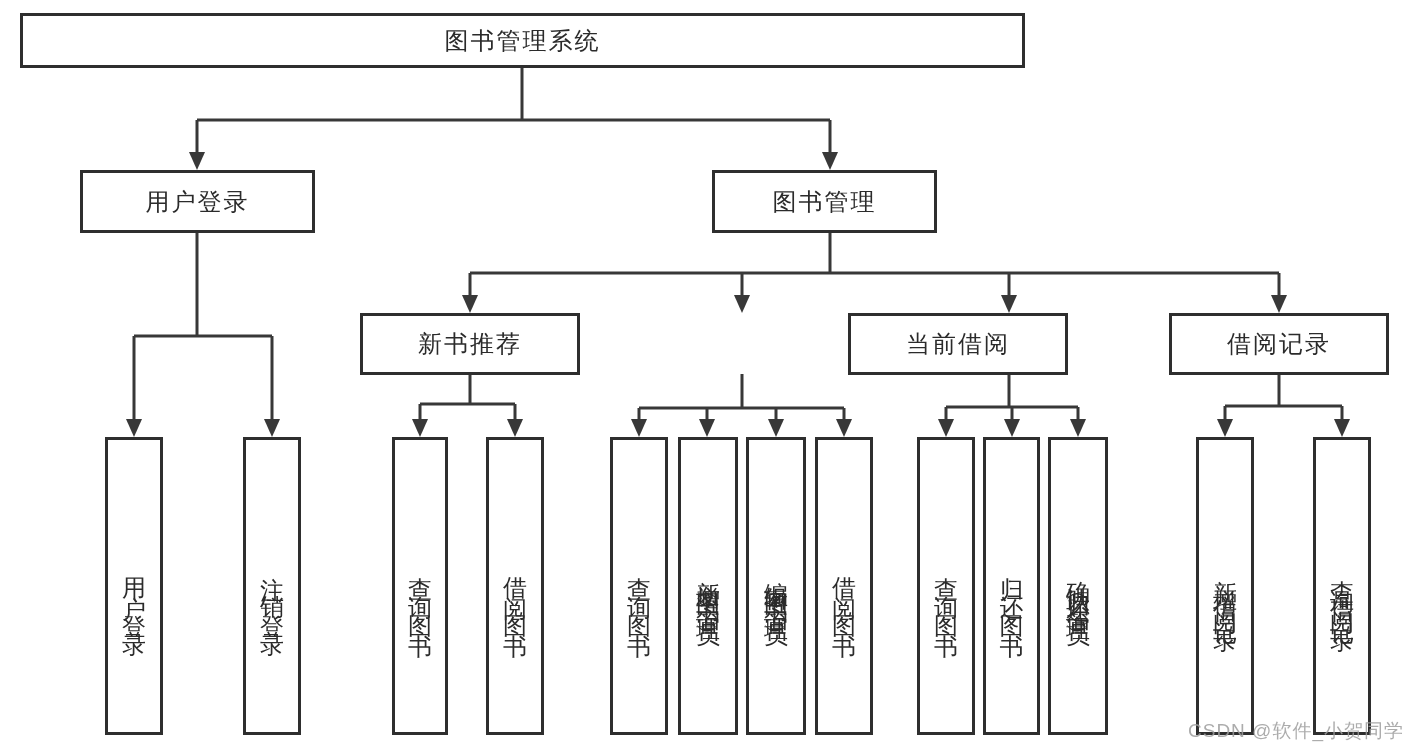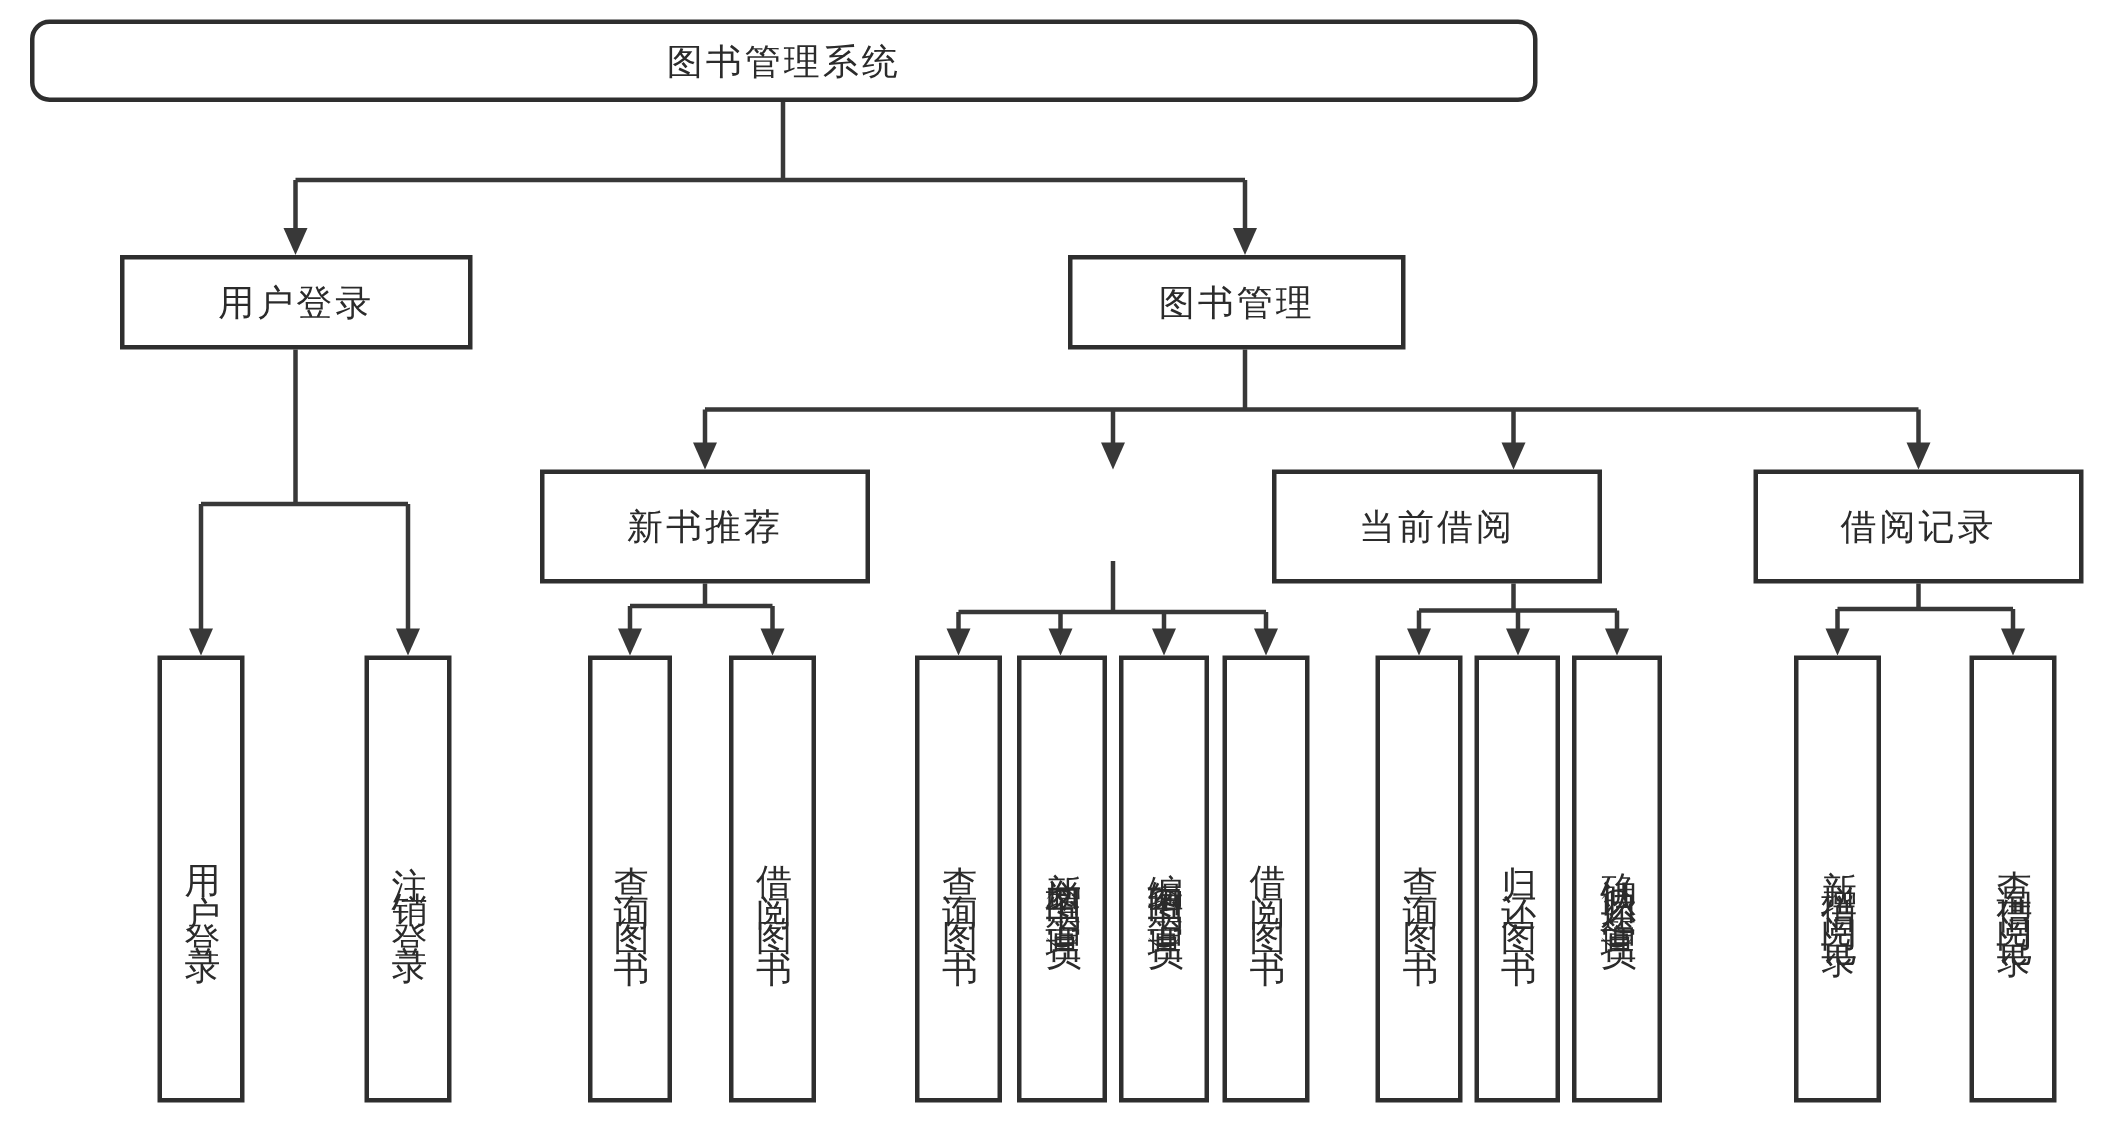--- a/index.html
+++ b/index.html
@@ -8,24 +8,24 @@
     font-family:"Liberation Sans","DejaVu Sans",sans-serif; overflow:hidden;
   }
   svg.connectors { position:absolute; left:0; top:0; pointer-events:none; }
 
   .hbox {
     position:absolute; box-sizing:border-box;
     border:3px solid #2e2e2e; background:#ffffff;
     display:flex; align-items:center; justify-content:center;
     font-size:24px; color:#2b2b2b; letter-spacing:2px; white-space:nowrap;
   }
-  .root-box   { left:20px;  top:13px;  width:1005px; height:55px;border-radius:13px; }
+  .root-box   { left:20px;  top:13px;  width:1005px; height:55px; }
   .n-user-login { left:80px;  top:170px; width:235px; height:63px; }
   .n-book-mgmt  { left:712px; top:170px; width:225px; height:63px; }
-  .l3 { top:313px; height:76px; width:220px; }
+  .l3 { top:313px; height:62px; width:220px; }
   .n-new-book-rec   { left:360px;  }
   .n-book-borrow    { left:632px;  }
   .n-current-borrow { left:848px;  }
   .n-borrow-records { left:1169px; }
 
   .vbox {
     position:absolute; box-sizing:border-box; top:437px; height:298px; width:58px;
     border:3px solid #2e2e2e; background:#ffffff;
     display:flex; align-items:center; justify-content:center;
   }
@@ -169,14 +169,15 @@
     <span>确认归还（管理员）</span>
   </div>
 
   <div class="vbox ls-mid v-br-add">
     <span>新增借阅记录</span>
   </div>
   <div class="vbox ls-mid v-br-query">
     <span>查询借阅记录</span>
   </div>
 
+  <div class="watermark">CSDN @软件_小贺同学</div>
 
 </div>
 
 </body></html>

